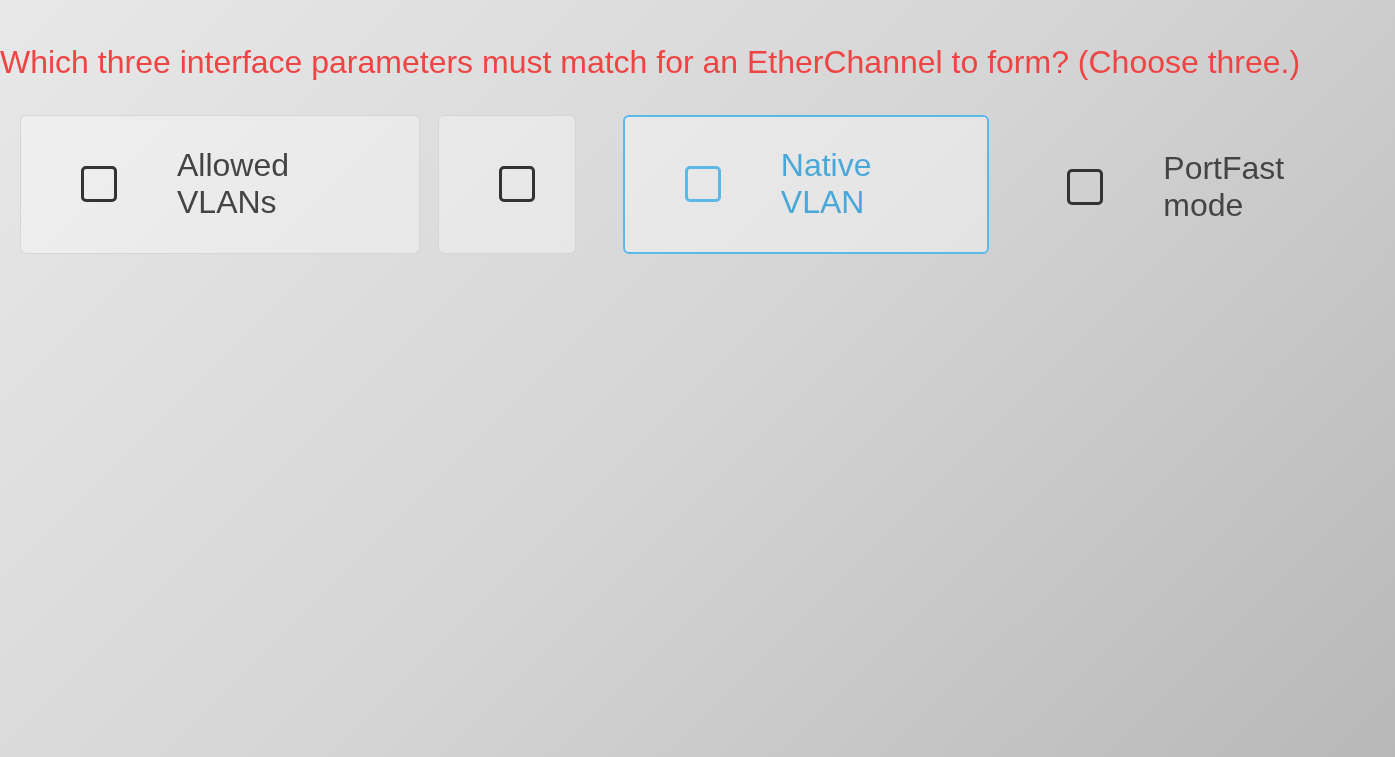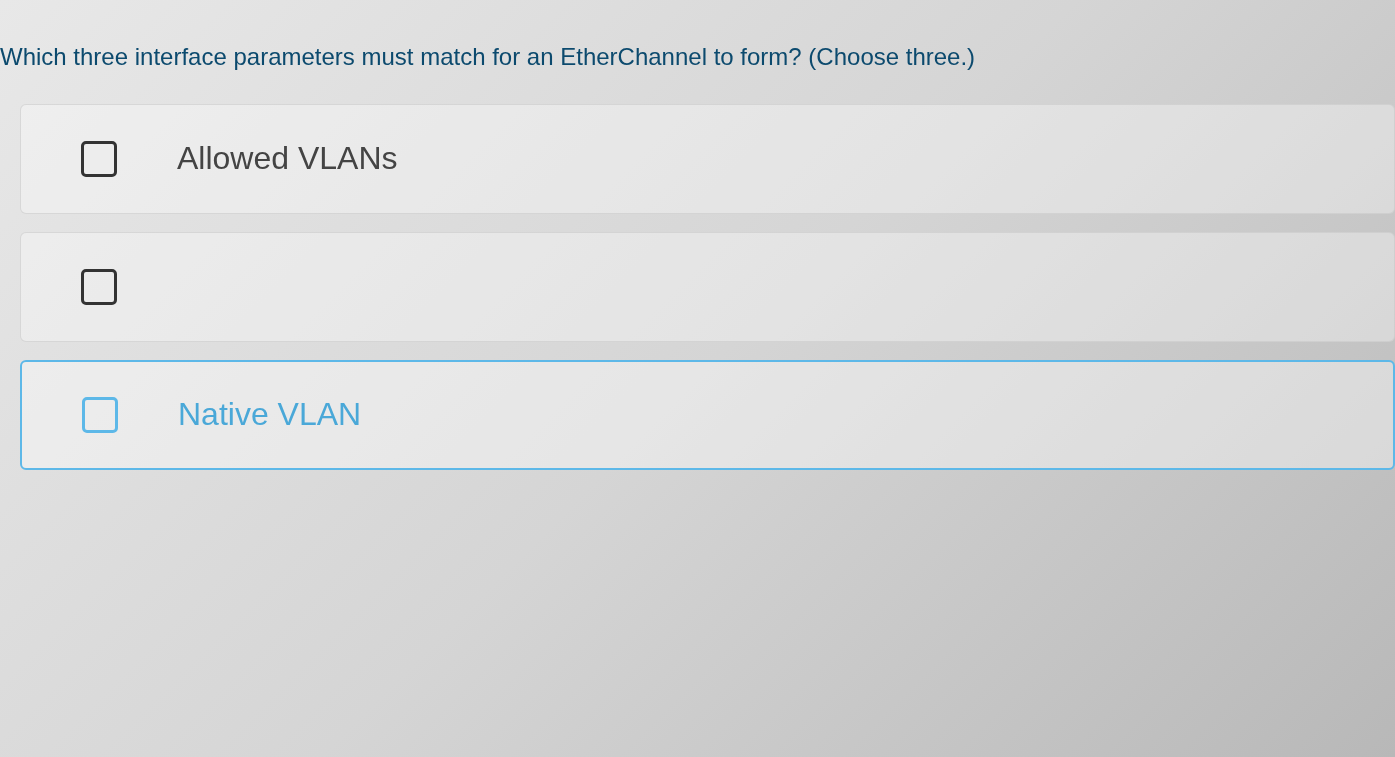--- a/index.html
+++ b/index.html
@@ -9,45 +9,46 @@
     }
     body {
       font-family: Arial, Helvetica, sans-serif;
       background: linear-gradient(135deg, #e8e8e8 0%, #d5d5d5 50%, #b8b8b8 100%);
       width: 1395px;
       height: 757px;
       overflow: hidden;
       padding: 40px 0 0 0;
     }
     .question-text {
-      font-size: 24px;
-      color: #0c4a6e;
+      font-size: 32px;
+      color: #ef4444;
       padding: 0 23px 30px 0;
       line-height: 1.4;
     }
     .options-container {
       display: flex;
-      flex-direction: column;
+      flex-direction: row;
       gap: 18px;
       padding-left: 20px;
     }
     .option {
       background: rgba(255, 255, 255, 0.35);
       border: 1px solid rgba(200, 200, 200, 0.6);
       border-radius: 6px;
       padding: 30px 40px;
       display: flex;
       align-items: center;
       gap: 60px;
       cursor: pointer;
       min-height: 110px;
     }
     .option.highlighted {
       border: 2px solid #5db8e8;
       background: rgba(255, 255, 255, 0.4);
+      margin-left: 29px;
     }
     .option.highlighted .checkbox {
       border-color: #5db8e8;
     }
     .option.highlighted .option-label {
       color: #4aa8d8;
     }
     .checkbox {
       width: 36px;
       height: 36px;
@@ -82,14 +83,18 @@
 
   <div class="option">
     <div class="checkbox"></div>
   </div>
 
   <div class="option highlighted">
     <div class="checkbox"></div>
     <div class="option-label">Native VLAN</div>
   </div>
 
+  <div class="option option-last">
+    <div class="checkbox"></div>
+    <div class="option-label">PortFast mode</div>
+  </div>
 
 </div>
 
 </body></html>

